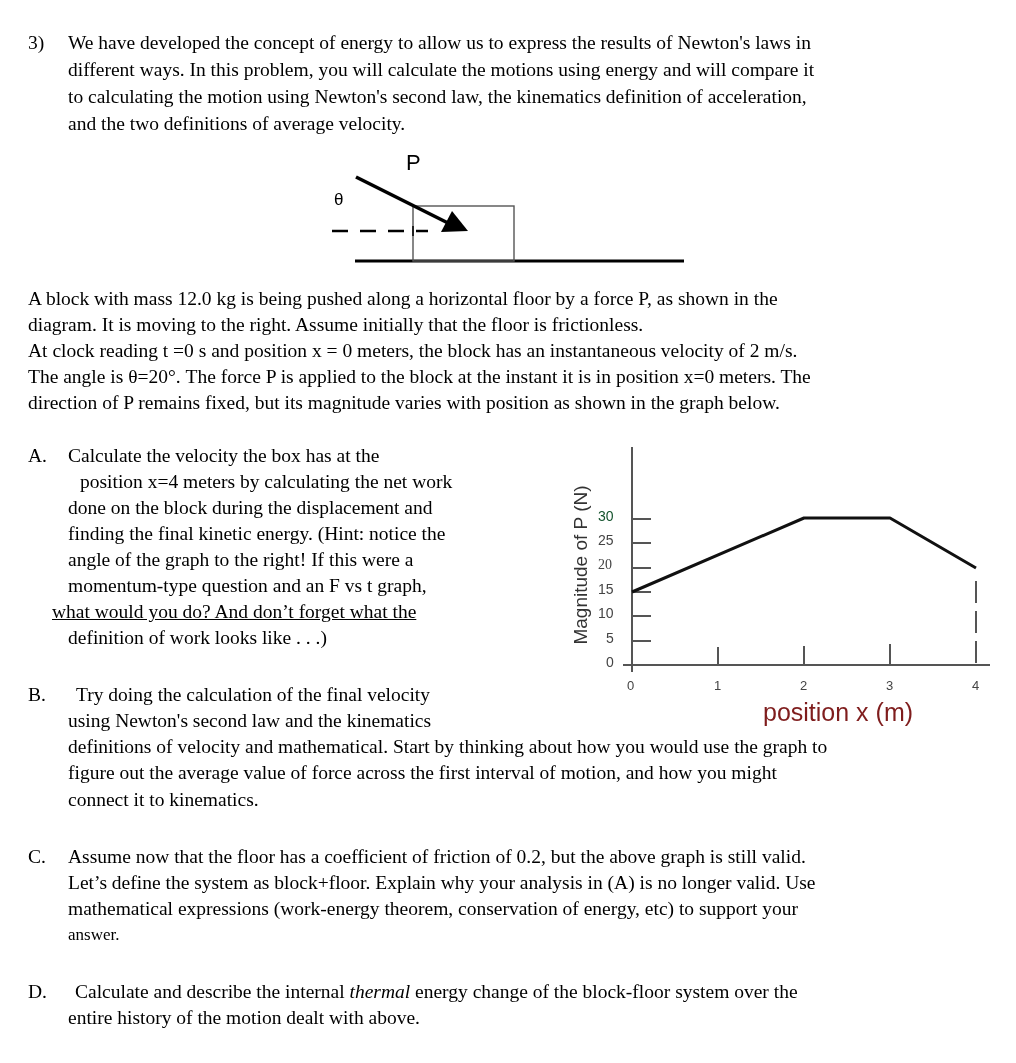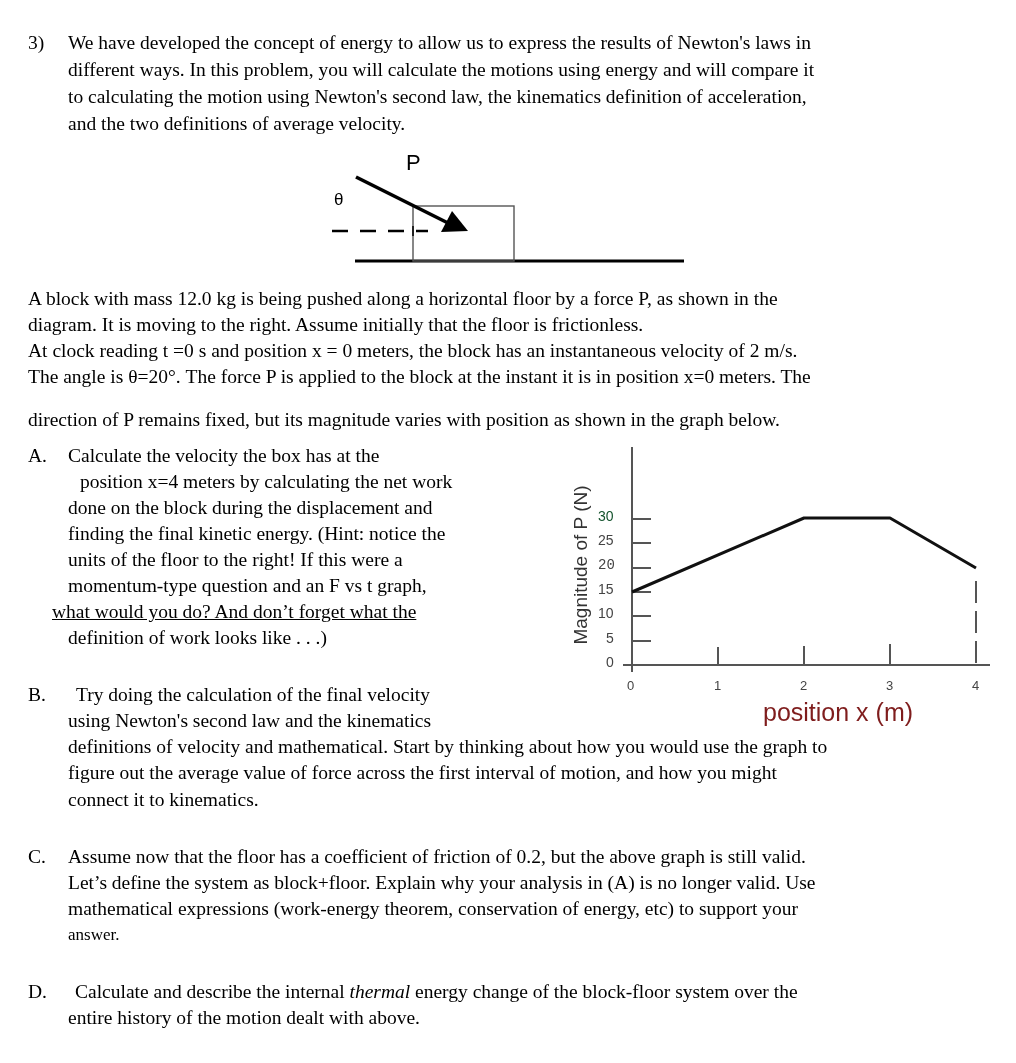--- a/index.html
+++ b/index.html
@@ -39,30 +39,30 @@
   </svg>
   <span class="abs" style="left:106px; top:0px; font-family:'Liberation Sans', sans-serif; font-size:22px;">P</span>
   <span class="abs" style="left:34px; top:40px; font-family:'Liberation Sans', sans-serif; font-size:17px;">θ</span>
 </div>
 
 <div>
   <span class="line" style="left:28px; top:286px;">A block with mass 12.0 kg is being pushed along a horizontal floor by a force P, as shown in the</span>
   <span class="line" style="left:28px; top:312px;">diagram. It is moving to the right. Assume initially that the floor is frictionless.</span>
   <span class="line" style="left:28px; top:338px;">At clock reading t =0 s and position x = 0 meters, the block has an instantaneous velocity of 2 m/s.</span>
   <span class="line" style="left:28px; top:364px;">The angle is θ=20°. The force P is applied to the block at the instant it is in position x=0 meters. The</span>
-  <span class="line" style="left:28px; top:390px;margin-top:17px;">direction of P remains fixed, but its magnitude varies with position as shown in the graph below.</span>
+  <span class="line" style="left:28px; top:390px;">direction of P remains fixed, but its magnitude varies with position as shown in the graph below.</span>
 </div>
 
 <div>
   <span class="line" style="left:28px; top:443px;">A.</span>
   <span class="line" style="left:68px; top:443px;">Calculate the velocity the box has at the</span>
   <span class="line" style="left:80px; top:469px;">position x=4 meters by calculating the net work</span>
   <span class="line" style="left:68px; top:495px;">done on the block during the displacement and</span>
   <span class="line" style="left:68px; top:521px;">finding the final kinetic energy. (Hint: notice the</span>
-  <span class="line" style="left:68px; top:547px;">units of the floor to the right! If this were a</span>
+  <span class="line" style="left:68px; top:547px;">angle of the graph to the right! If this were a</span>
   <span class="line" style="left:68px; top:573px;">momentum-type question and an F vs t graph,</span>
   <span class="line" style="left:52px; top:599px;text-decoration:underline;">what would you do? And don’t forget what the</span>
   <span class="line" style="left:68px; top:625px;">definition of work looks like . . .)</span>
 </div>
 
 <div class="abs chart-svg" style="left:555px; top:440px; width:440px; height:290px;">
   <svg width="440" height="290" viewBox="0 0 440 290">
 
     <line x1="77" y1="7" x2="77" y2="232" stroke="#555" stroke-width="2"></line>
 
@@ -82,21 +82,21 @@
     </g>
 
     <line x1="421" y1="141" x2="421" y2="223" stroke="#555" stroke-width="2" stroke-dasharray="22,8"></line>
 
     <polyline points="77,152 249,78 335,78 421,128" fill="none" stroke="#111" stroke-width="3" stroke-linejoin="round"></polyline>
   </svg>
 
   
   <span class="num" style="left:43px; top:68px; font-family:'Liberation Sans',sans-serif; font-size:14px; color:#14532d;">30</span>
   <span class="num" style="left:43px; top:92px; font-family:'Liberation Sans',sans-serif; font-size:14px; color:#444;">25</span>
-  <span class="num" style="left:43px; top:117px; font-family:Liberation Mono, monospace; font-size:14px; color:#444;">20</span>
+  <span class="num" style="left:43px; top:117px; font-family:Liberation Serif, serif; font-size:14px; color:#444;">20</span>
   <span class="num" style="left:43px; top:141px; font-family:'Liberation Sans',sans-serif; font-size:14px; color:#444;">15</span>
   <span class="num" style="left:43px; top:165px; font-family:'Liberation Sans',sans-serif; font-size:14px; color:#444;">10</span>
   <span class="num" style="left:51px; top:190px; font-family:'Liberation Sans',sans-serif; font-size:14px; color:#444;">5</span>
   <span class="num" style="left:51px; top:214px; font-family:'Liberation Sans',sans-serif; font-size:14px; color:#444;">0</span>
 
   
   <span class="num" style="left:72px; top:238px; font-family:'Liberation Sans',sans-serif; font-size:13px; color:#444;">0</span>
   <span class="num" style="left:159px; top:238px; font-family:'Liberation Sans',sans-serif; font-size:13px; color:#444;">1</span>
   <span class="num" style="left:245px; top:238px; font-family:'Liberation Sans',sans-serif; font-size:13px; color:#444;">2</span>
   <span class="num" style="left:331px; top:238px; font-family:'Liberation Sans',sans-serif; font-size:13px; color:#444;">3</span>

